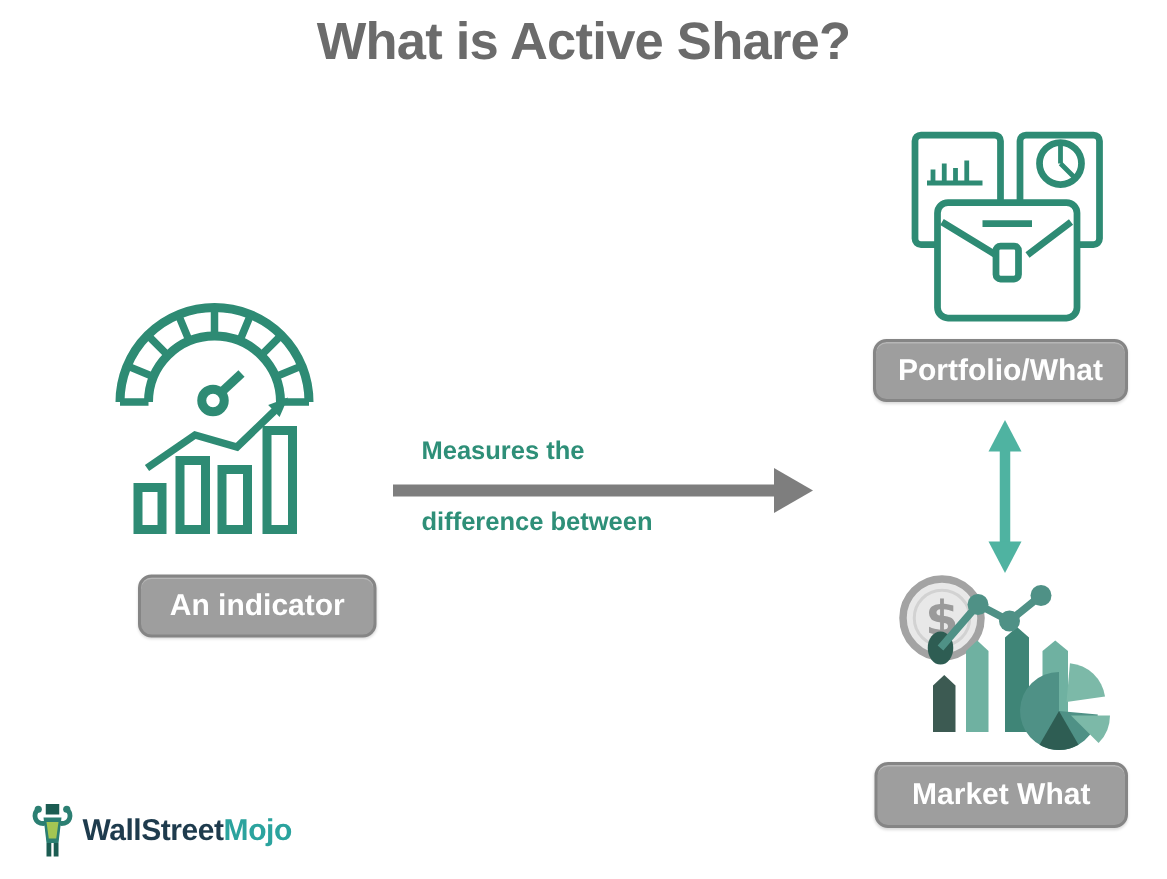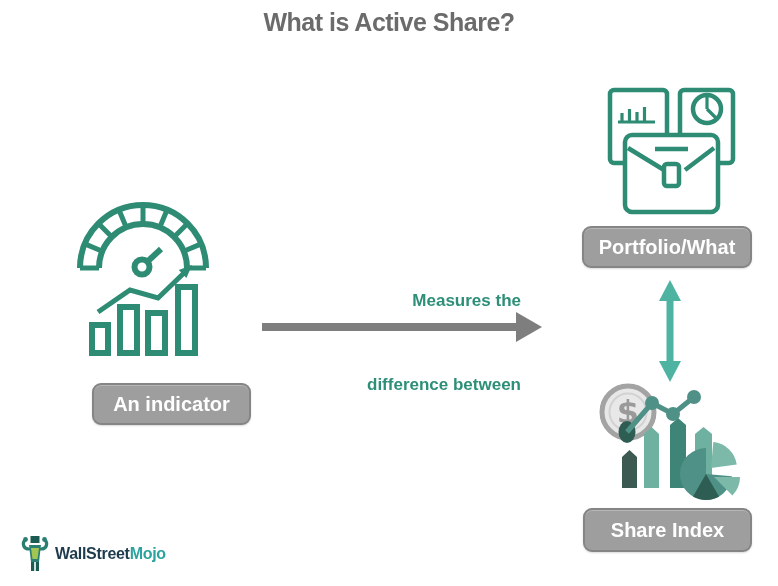--- a/index.html
+++ b/index.html
@@ -7,34 +7,34 @@
     --gray-arrow:#7E7E7E; --label-bg:#9E9E9E; --label-border:#858585;
     --label-text:#FFFFFF; --title-text:#6B6B6B; --logo-navy:#1E3B4D; --logo-teal:#2BA39E;
     --pie-light:#7CB9A8; --pie-medium:#4F9186; --pie-dark:#2E5D53;
     --bar-dark:#3C5A52; --bar-light:#6FB1A1; --bar-medium:#3F8577;
     --coin-gray:#A3A3A3; --coin-fill:#E8E8E8; --coin-text:#9A9A9A;
   }
   html,body{margin:0;padding:0;background:#fff;}
   .canvas{position:relative;width:778px;height:586px;background:#fff;overflow:hidden;
           font-family:"Liberation Sans",sans-serif;}
   .title{position:absolute;top:8px;left:0;width:100%;text-align:center;
-         font-size:25px;font-weight:bold;color:var(--title-text);letter-spacing:-0.5px;}
+         font-size:35px;font-weight:bold;color:var(--title-text);letter-spacing:-0.5px;}
   .tag{position:absolute;background:var(--label-bg);border:2px solid var(--label-border);
        border-radius:9px;color:var(--label-text);font-weight:bold;font-size:20px;
        display:flex;align-items:center;justify-content:center;
        box-shadow:inset 0 1px 0 rgba(255,255,255,.25), 0 1px 2px rgba(0,0,0,.15);}
   .tag-indicator{left:63px;top:383px;width:155px;height:38px;margin-left:29px;}
   .tag-portfolio{left:582px;top:226px;width:166px;height:38px;}
   .tag-market{left:583px;top:508px;width:165px;height:40px;}
   .abs{position:absolute;}
-  .mid-text{position:absolute;left:281px;width:240px;text-align:right;
+  .mid-text{position:absolute;left:281px;width:240px;text-align:left;
             color:var(--teal-text);font-weight:bold;font-size:17px;}
-  .mid-top{top:291px;} .mid-bottom{top:338px;margin-top:37px;}
+  .mid-top{top:291px;} .mid-bottom{top:338px;}
   .logo{position:absolute;left:20px;top:534px;display:flex;align-items:center;gap:5px;}
-  .logo-text{font-size:16px;font-weight:bold;letter-spacing:-0.3px;}
+  .logo-text{font-size:20px;font-weight:bold;letter-spacing:-0.3px;}
   .logo-text .p1{color:var(--logo-navy);} .logo-text .p2{color:var(--logo-teal);}
   
   .st-ol{stroke:var(--teal-outline);fill:none;stroke-width:6;}
   .st-ol5{stroke:var(--teal-outline);fill:none;stroke-width:5;}
   .st-olthin{stroke:var(--teal-outline);fill:none;stroke-width:4.5;}
   .st-olthin3{stroke:var(--teal-outline);fill:none;stroke-width:3.2;}
   .st-white{stroke:var(--teal-outline);fill:#fff;stroke-width:4.5;}
   .f-teal{fill:var(--teal-outline);}
   .f-arrow{fill:var(--teal-arrow);}
   .f-gray{fill:var(--gray-arrow);}
@@ -111,21 +111,21 @@
     <path class="f-pie-dark" d="M111,98 L98,120.5 A26,26 0 0 0 124,120.5 Z"></path>
     <path class="f-pie-light" d="M116,92 L118.3,66.1 A26,26 0 0 1 141.7,88.4 Z"></path>
     <path class="f-pie-light" d="M119,101 L145,101 A26,26 0 0 1 137.4,119.4 Z"></path>
     <ellipse class="f-pie-dark" cx="32" cy="56" rx="8.5" ry="11"></ellipse>
     <path class="line-chart" d="M32,56 L57,27 L78,38 L99,21"></path>
     <circle class="dot" cx="57" cy="27" r="7"></circle>
     <circle class="dot" cx="78" cy="38" r="7"></circle>
     <circle class="dot" cx="99" cy="21" r="7"></circle>
   </svg>
 
-  <div class="tag tag-market">Share Index</div>
+  <div class="tag tag-market">Market What</div>
 
   <div class="logo">
     <svg width="30" height="40" viewBox="0 0 30 38">
       <path class="mascot-arm" d="M9,14 C3,14 2,8 5,5"></path>
       <path class="mascot-arm" d="M21,14 C27,14 28,8 25,5"></path>
       <circle class="mascot-teal" cx="5.5" cy="4.5" r="2.4"></circle>
       <circle class="mascot-teal" cx="24.5" cy="4.5" r="2.4"></circle>
       <rect class="mascot-dark" x="10.5" y="1" width="9" height="7"></rect>
       <path class="mascot-teal" d="M9,10 L21,10 L19,27 L11,27 Z"></path>
       <path class="mascot-belly" d="M11,13 L19,13 L17.5,24 L12.5,24 Z"></path>

